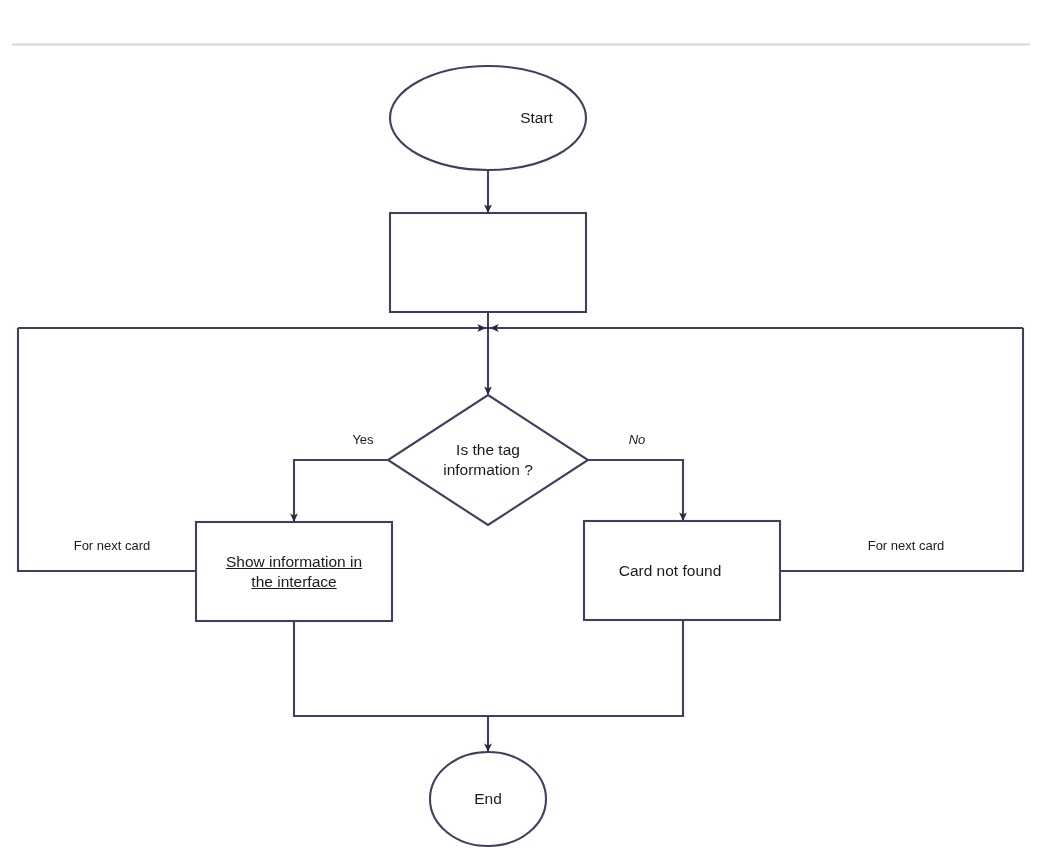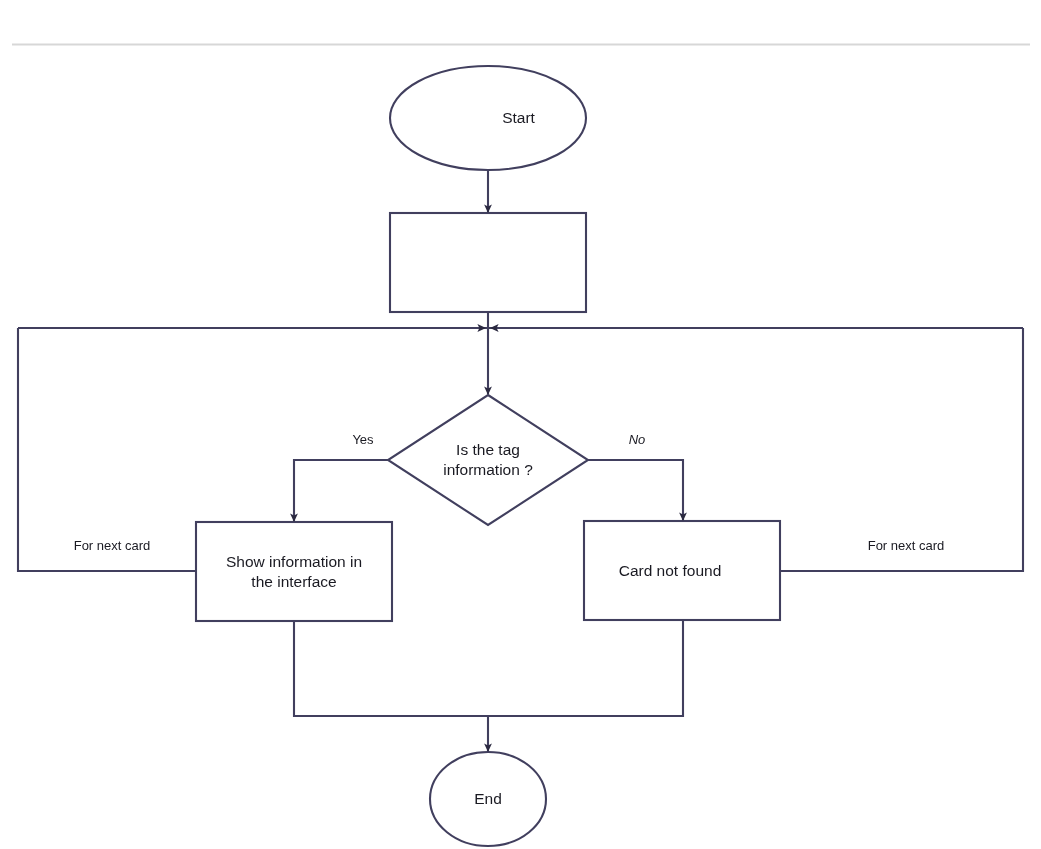--- a/index.html
+++ b/index.html
@@ -101,27 +101,27 @@
 
     <polyline points="683,620 683,716 488,716" fill="none" stroke="#413f5e" stroke-width="2.1"></polyline>
 
     <line x1="488" y1="716" x2="488" y2="751" stroke="#413f5e" stroke-width="2.1" marker-end="url(#arrowhead)"></line>
 
     <polyline points="196,571 18,571 18,328" fill="none" stroke="#413f5e" stroke-width="2.1"></polyline>
 
     <polyline points="780,571 1023,571 1023,328" fill="none" stroke="#413f5e" stroke-width="2.1"></polyline>
   </svg>
 
-  <div class="node-text" style="left:384px; top:92px; width:229px; height:52px;padding-left:20px;">Start</div>
+  <div class="node-text" style="left:402px; top:92px; width:229px; height:52px;padding-left:20px;">Start</div>
 
 
   <div class="node-text" style="left:388px; top:430px; width:200px; height:60px;">Is the tag
 information ?</div>
 
-  <div class="node-text" style="left:196px; top:542px; width:196px; height:59px;">Show information in
+  <div class="node-text" style="left:196px; top:542px; width:196px; height:59px;text-decoration:underline;">Show information in
 the interface</div>
 
   <div class="node-text" style="left:584px; top:541px; width:172px; height:59px;">Card not found</div>
 
   <div class="node-text" style="left:430px; top:773px; width:116px; height:52px;">End</div>
 
   <div class="edge-label" style="left:327px; top:428px; width:72px; height:24px;">Yes</div>
 
   <div class="edge-label" style="left:605px; top:428px; width:64px; height:24px;font-style:italic;">No</div>
 

